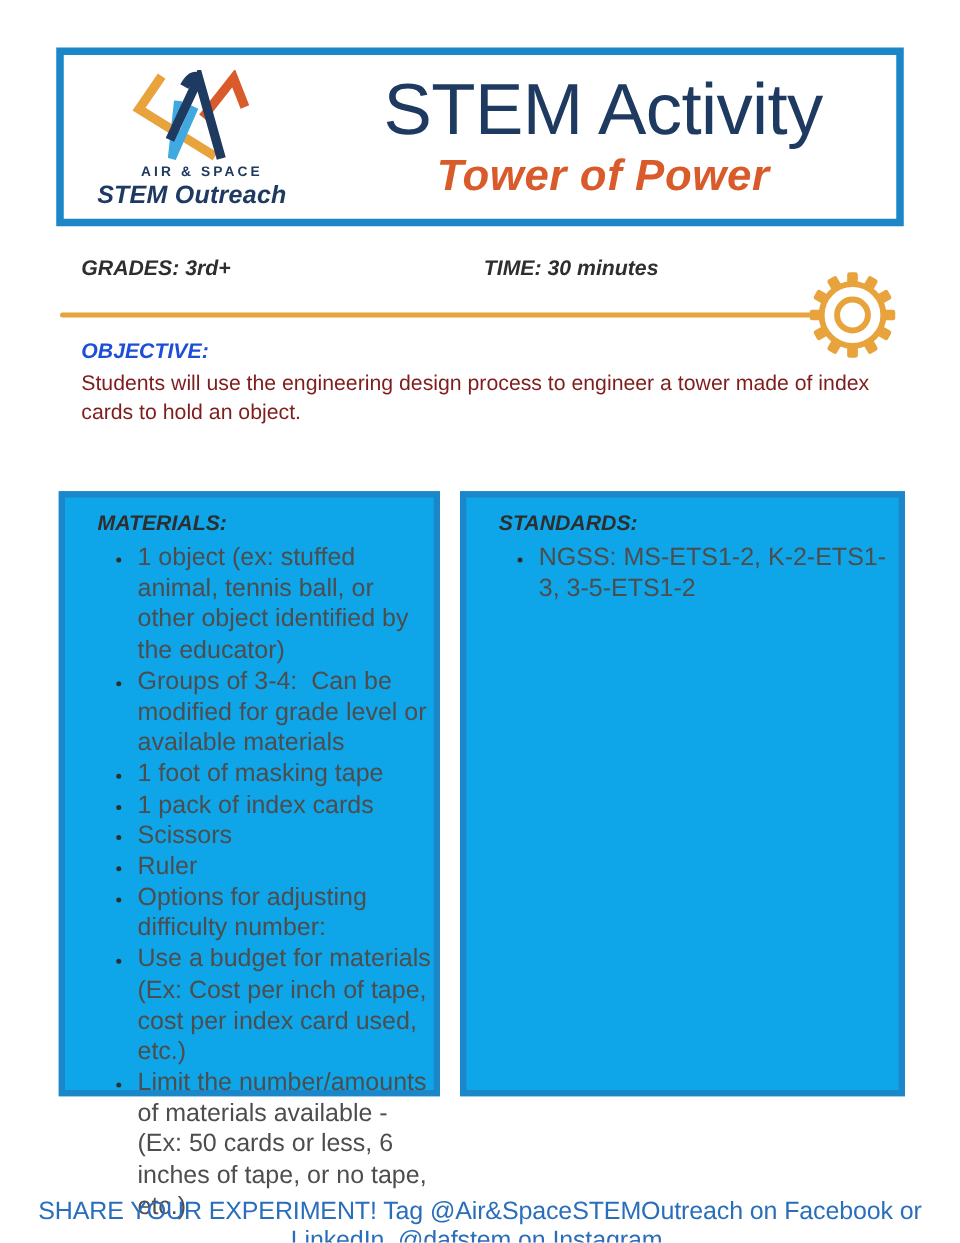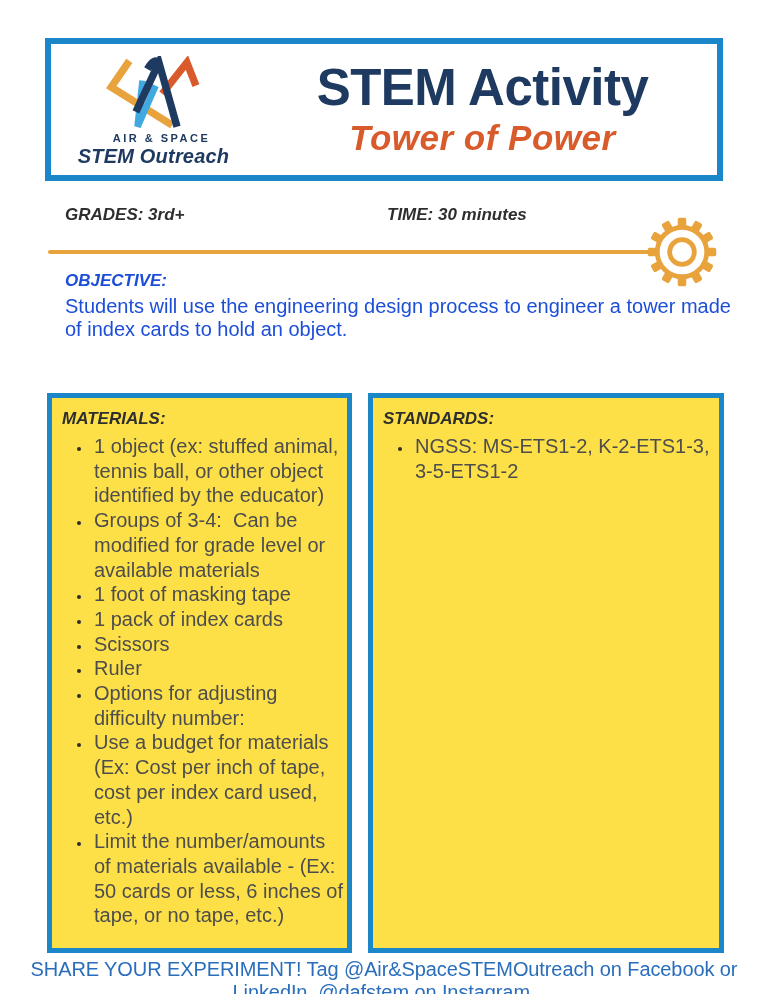--- a/index.html
+++ b/index.html
@@ -28,21 +28,21 @@
   .org-line1 {
     font-size: 11px; font-weight: bold; letter-spacing: 2.5px;
     color: #1f3a60; margin-top: 2px; padding-left: 16px;
   }
   .org-line2 {
     font-size: 20px; font-weight: bold; letter-spacing: 0.2px;
     color: #1f3a60; margin-top: 1px; font-style: italic;
   }
   .title-block { flex: 1; text-align: center; padding-right: 8px; }
   .main-title {
-    font-size: 51px; font-weight: bold; letter-spacing: -0.5px;
+    font-size: 58px; font-weight: normal; letter-spacing: -0.5px;
     color: #1f3a60; line-height: 1.05;
   }
   .sub-title {
     font-size: 35px; font-weight: bold; font-style: italic;
     color: #d95b2b; margin-top: 3px; letter-spacing: 0.5px;
   }
 
   
   .info-row { position: absolute; left: 65px; top: 205px; width: 600px; }
   .info-label {
@@ -58,28 +58,28 @@
   }
   .gear-wrap { position: absolute; left: 644px; top: 214px; width: 76px; height: 76px; }
 
   
   .objective-heading {
     position: absolute; left: 65px; top: 271px;
     font-size: 17px; font-weight: bold; font-style: italic; color: #1d4ed8;
   }
   .objective-text {
     position: absolute; left: 65px; top: 295px; width: 672px;
-    font-size: 20px; color: #1d4ed8; line-height: 23px;
+    font-size: 17px; color: #7f1d1d; line-height: 23px;
   }
 
   
   .content-box {
-    position: absolute; top: 393px; height: 560px;
-    border: 5px solid #1b87c8; background: #fde047;
-    padding: 11px 2px 10px 10px;
+    position: absolute; top: 393px; height: 484px;
+    border: 5px solid #1b87c8; background: #0ea5e9;
+    padding: 11px 2px 10px 26px;
   }
   .materials-box { left: 47px; width: 305px; }
   .standards-box { left: 368px; width: 356px; }
   .box-heading {
     font-size: 17px; font-weight: bold; font-style: italic; color: #2e2e2e;
   }
   .box-list {
     margin-top: 5px; padding-left: 30px;
     font-size: 20px; color: #4d4d4d; line-height: 24.7px;
     list-style-type: disc;

